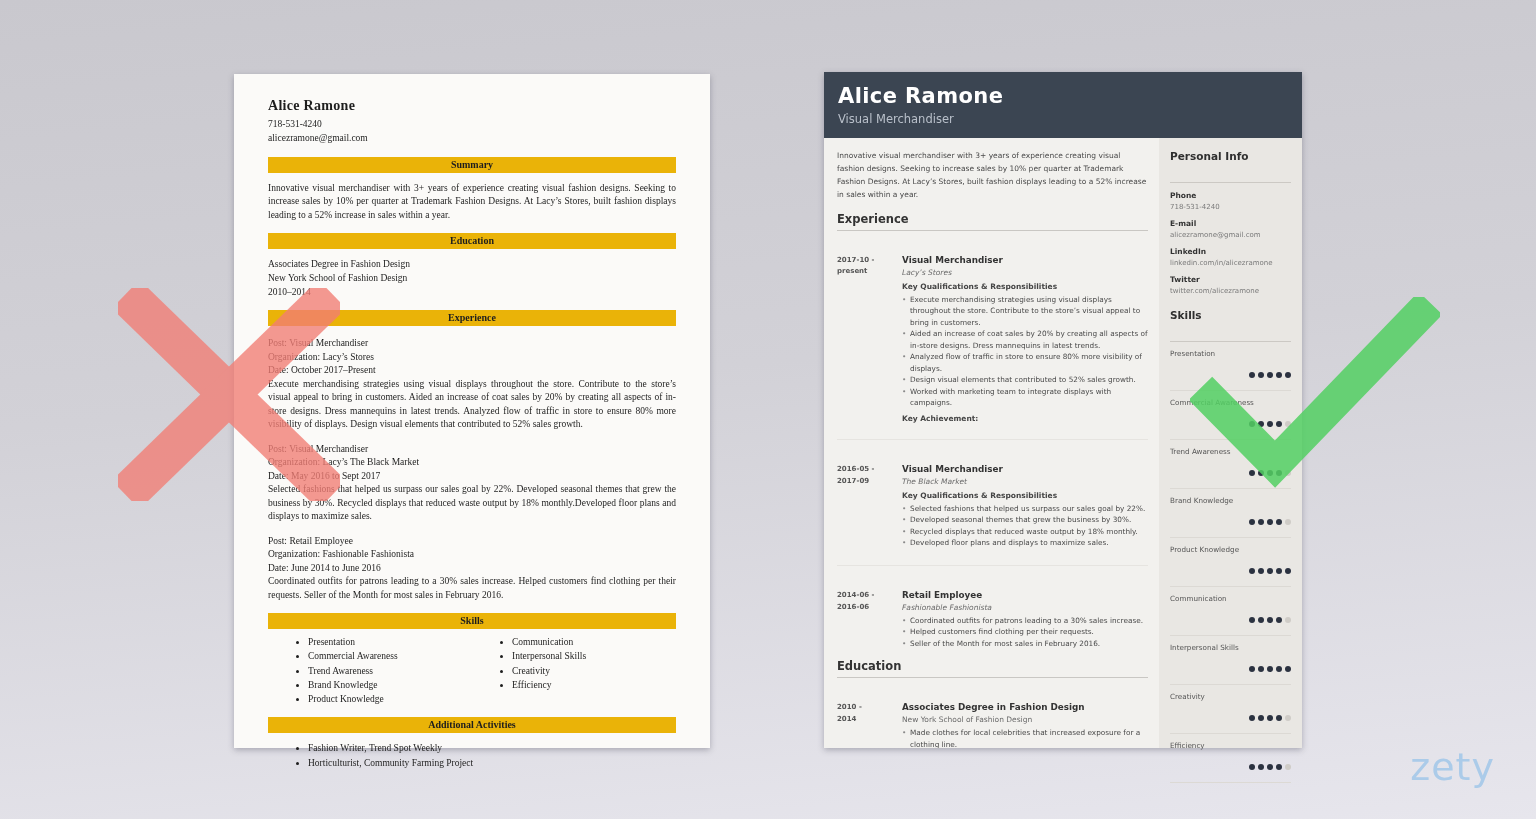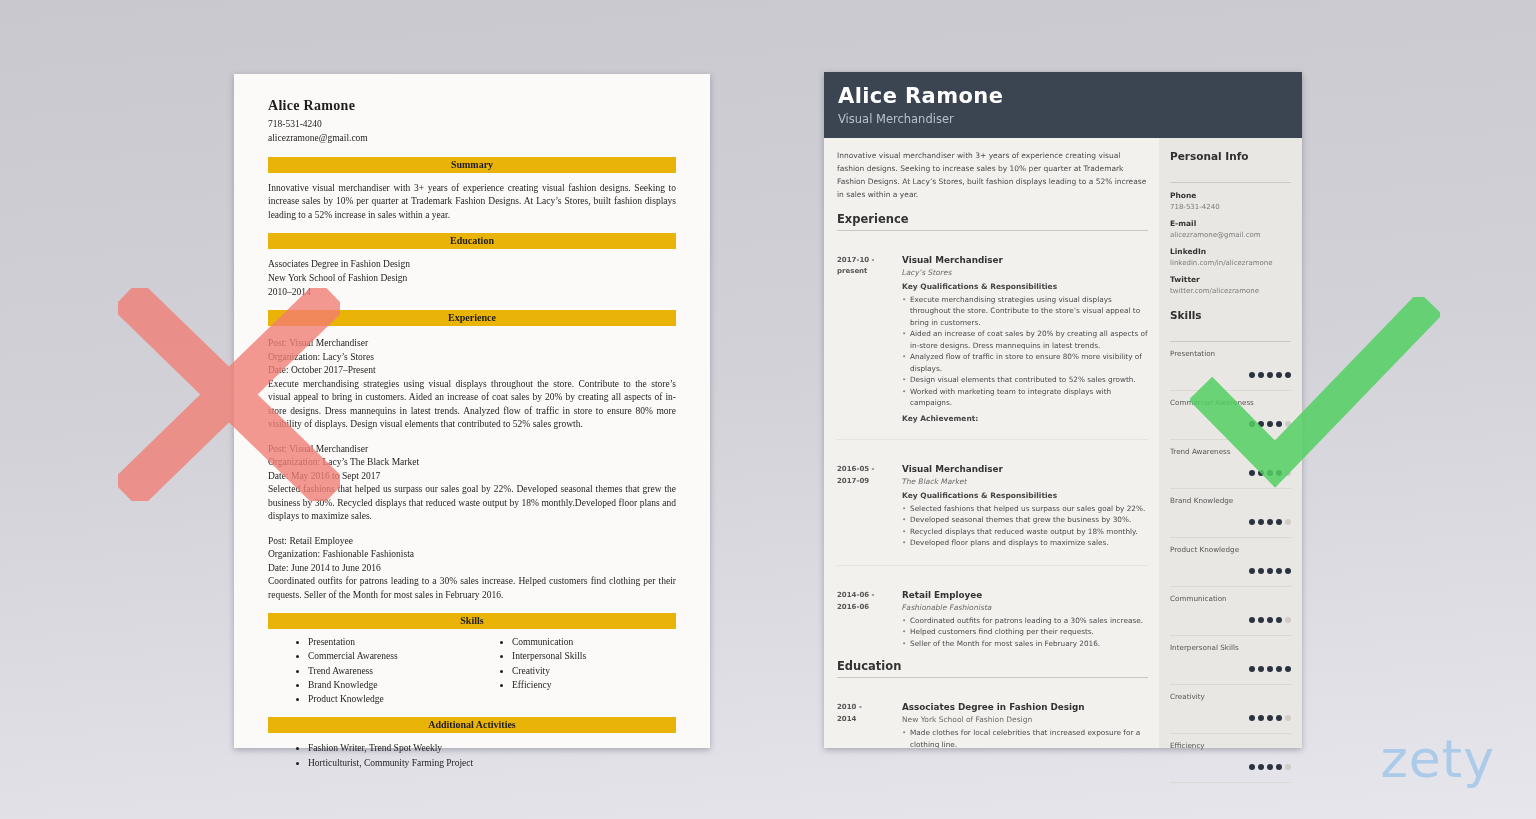--- a/index.html
+++ b/index.html
@@ -70,21 +70,21 @@
   .ps-dots { text-align: right; margin-top: 5px; }
   .dot { display: inline-block; width: 6px; height: 6px; border-radius: 50%;
          background: #cfccc7; margin-left: 3px; }
   .dot.filled { background: #2b3240; }
 
   
   .mark { position: absolute; pointer-events: none; }
   .mark-x { left: 118px; top: 288px; width: 222px; height: 213px; opacity: .78; }
   .mark-check { left: 1190px; top: 297px; width: 250px; height: 205px; opacity: .85; }
   .watermark {
-    position: absolute; right: 41px; bottom: 30px; font-size: 52px;
+    position: absolute; right: 41px; bottom: 30px; font-size: 38px;
     color: #abcbe9; font-family: "DejaVu Sans", sans-serif; letter-spacing: 1px;
   }
 </style>
 </head>
 <body>
 
 <div class="paper-left">
   <div class="pl-name">Alice Ramone</div>
   <div class="pl-contact">
     <div>718-531-4240</div>

